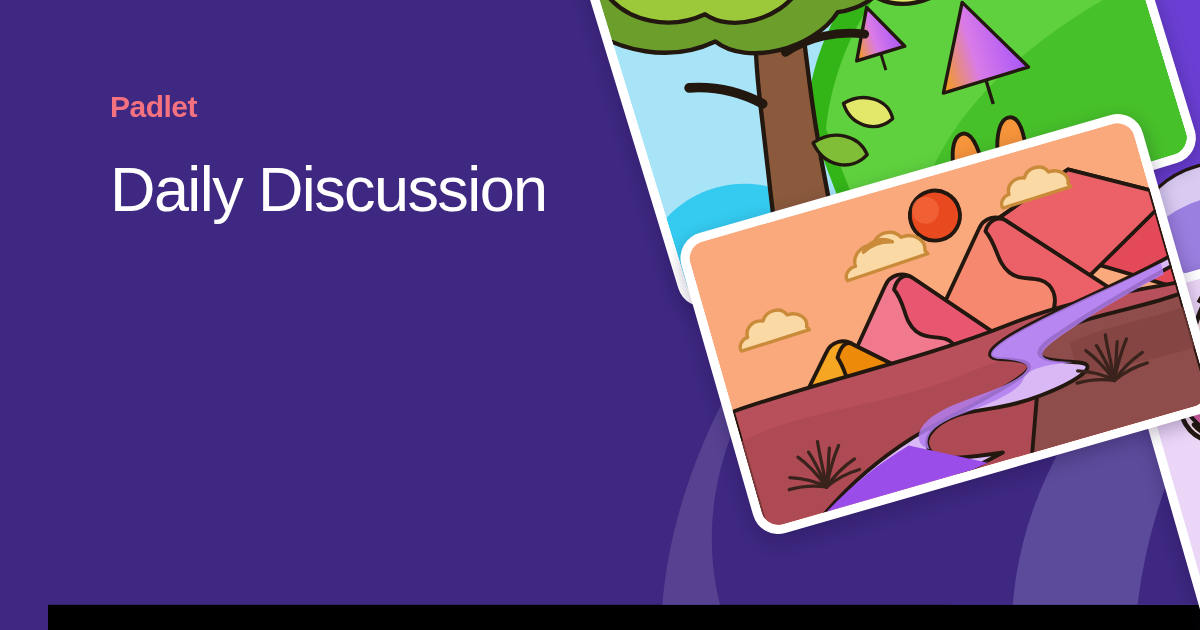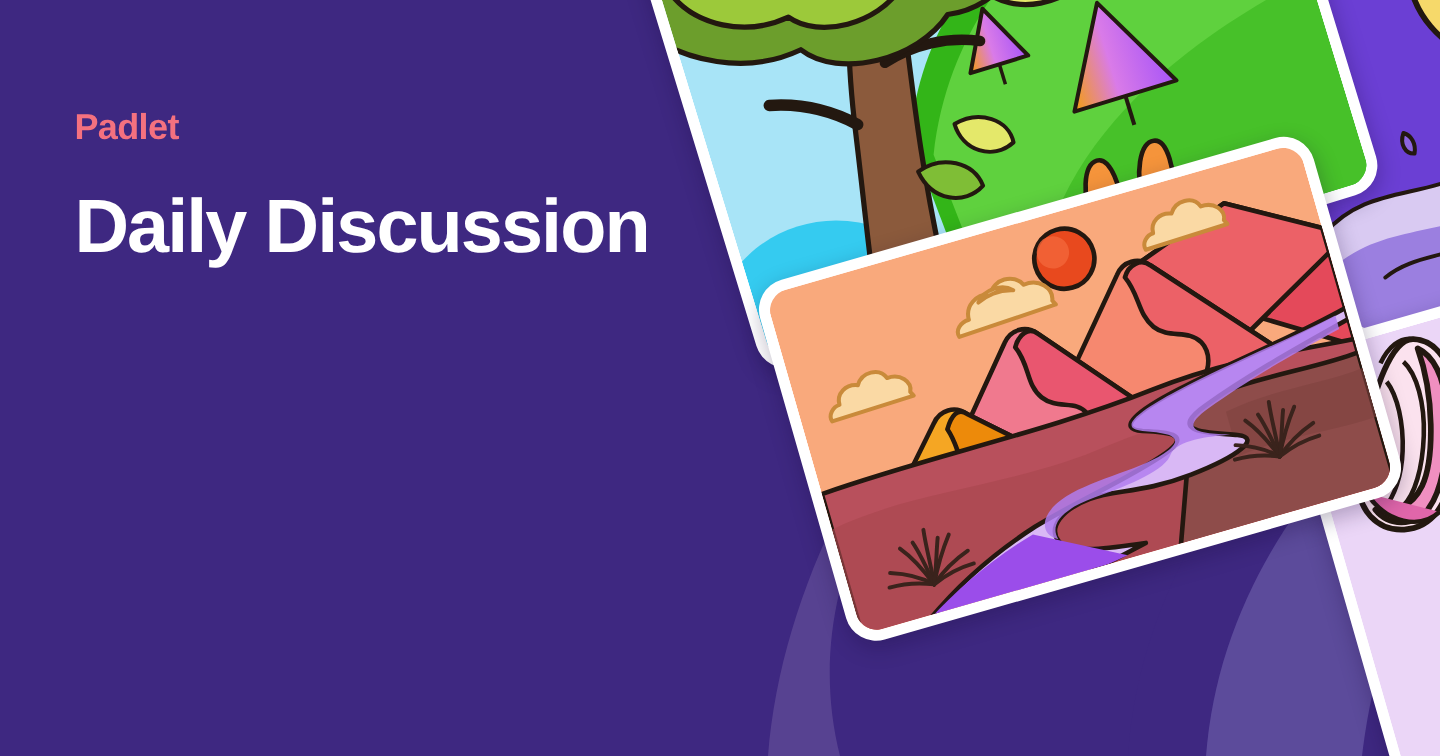--- a/index.html
+++ b/index.html
@@ -2,37 +2,37 @@
 <html><head>
 <meta charset="utf-8">
 <style>
   * { margin:0; padding:0; box-sizing:border-box; }
   html,body { width:1200px; height:630px; overflow:hidden; }
   body {
     font-family:"Liberation Sans", sans-serif;
     background:#3E2881;
     position:relative;
   }
-  .stage { position:absolute; inset:0; overflow:hidden; background:#7f1d1d; }
+  .stage { position:absolute; inset:0; overflow:hidden; background:#000000;margin-left:48px; }
 
   
   .bg-bands { position:absolute; inset:0; }
 
   
   .text-block {
     position:absolute; left:62px; top:92px; z-index:40;
   }
   .logo {
     font-size:30px; font-weight:bold; color:#F4717F;
     letter-spacing:-0.5px; line-height:1;
     font-family:"Liberation Sans", sans-serif;
   }
   .title {
     margin-top:34px;
-    font-size:63px; font-weight:bold; color:#FFFFFF;
+    font-size:63px; font-weight:normal; color:#FFFFFF;
     letter-spacing:-1.6px; line-height:1.05;
     white-space:nowrap;
   }
 
   
   .card {
     position:absolute;
     background:#FFFFFF;
     border-radius:26px;
     padding:9px;

